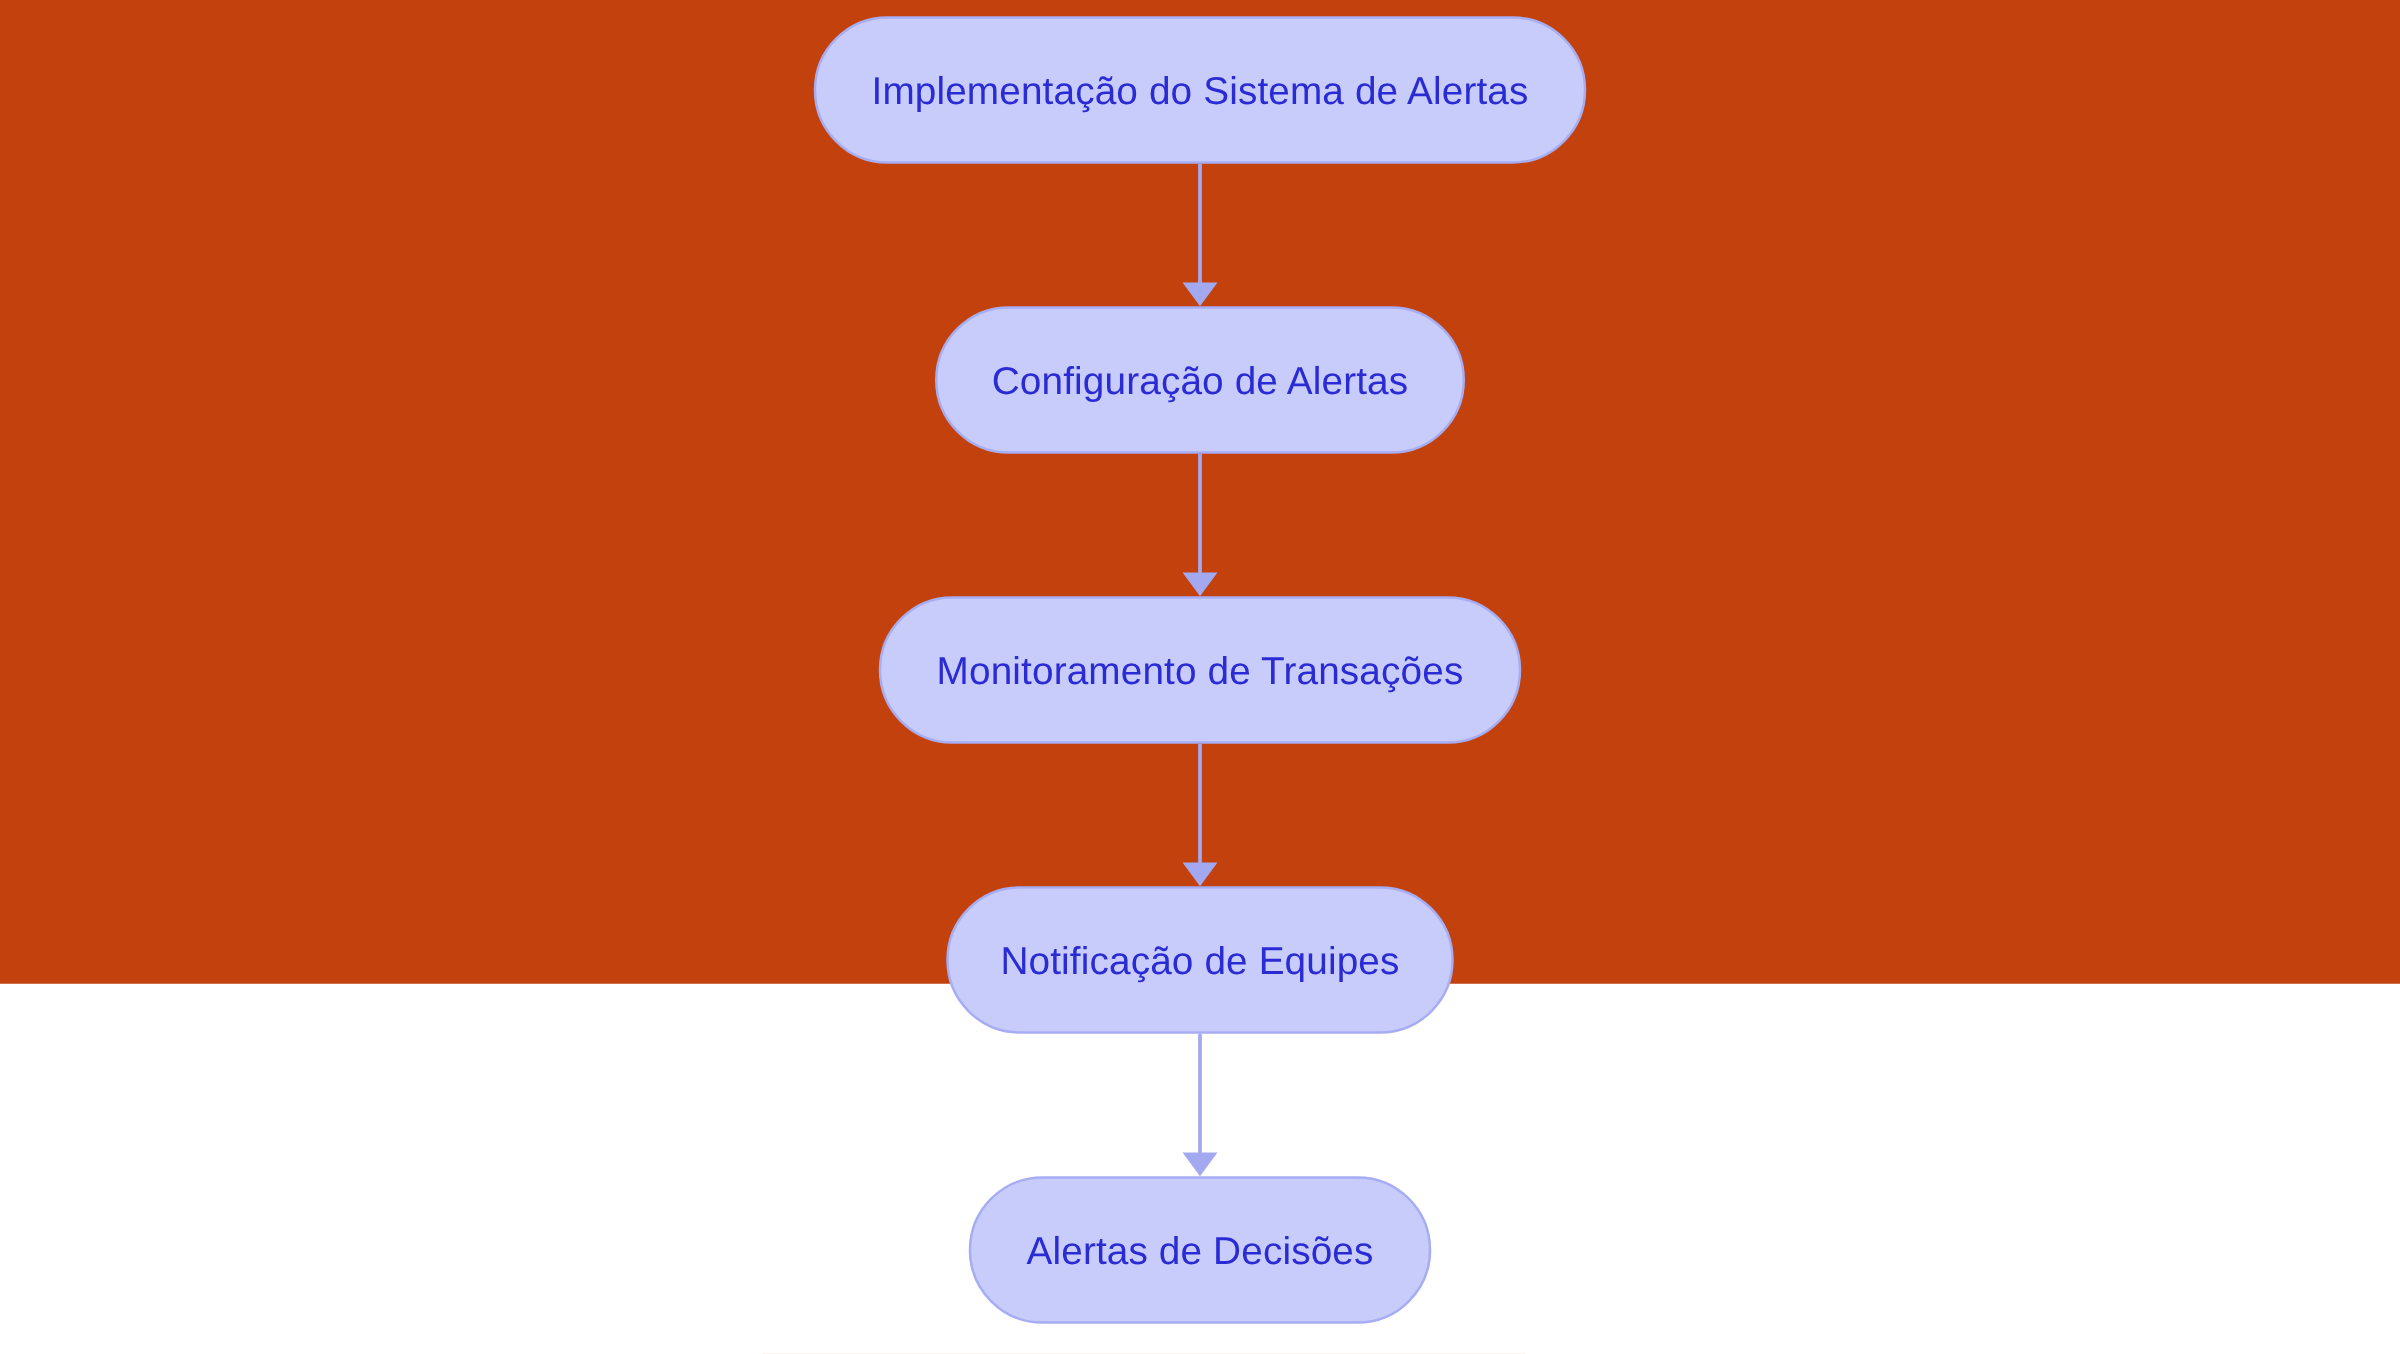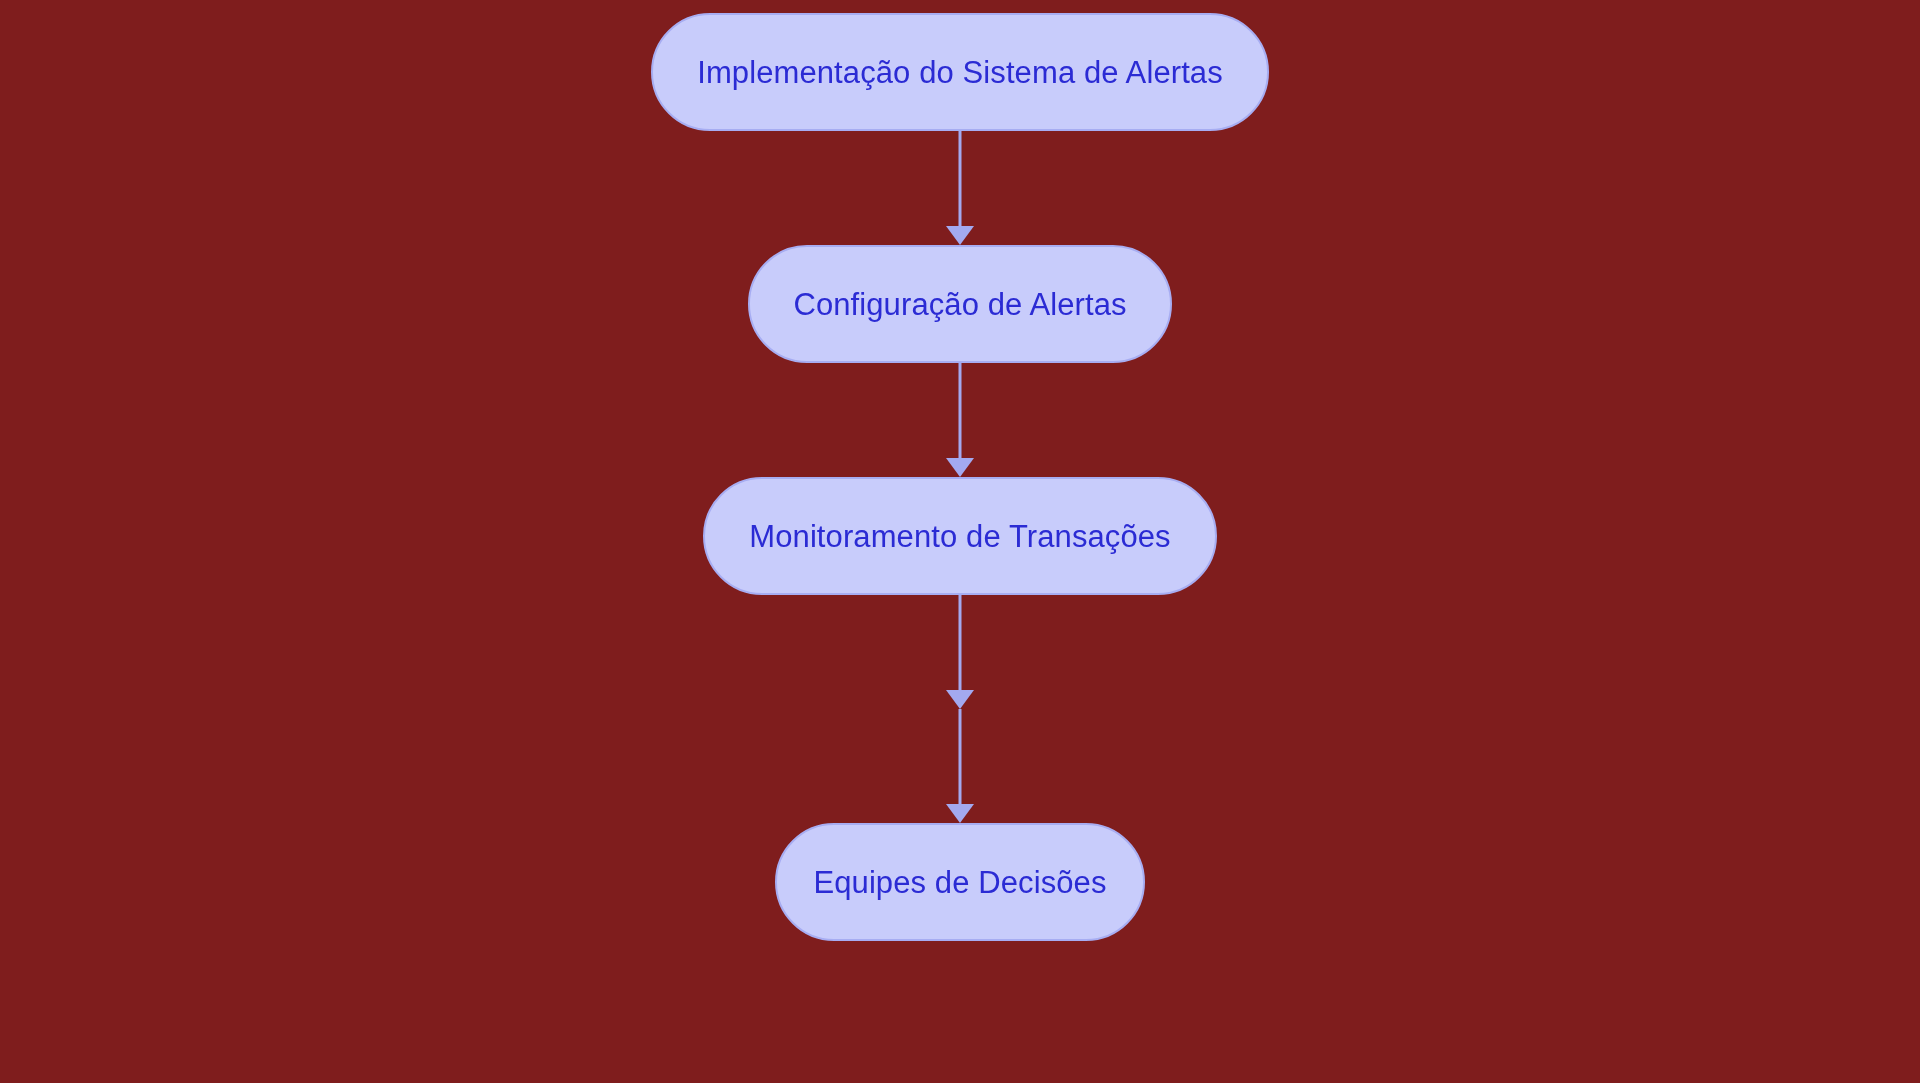--- a/index.html
+++ b/index.html
@@ -10,22 +10,22 @@
   }
   body {
     width: 1920px;
     height: 1083px;
     font-family: "Liberation Sans", sans-serif;
     overflow: hidden;
   }
   #flowchart {
     position: relative;
     width: 1920px;
-    height: 1083px;
-    background: #7f1d1d;
+    height: 787px;
+    background: #c2410c;
   }
   .flow-column {
     position: absolute;
     left: 0;
     top: 0;
     width: 1920px;
     height: 1083px;
     display: flex;
     flex-direction: column;
     align-items: center;
@@ -113,24 +113,27 @@
 
     <div class="node node-w2">
       <span class="node-label">Monitoramento de Transações</span>
     </div>
 
     <div class="connector">
       <span class="stem"></span>
       <span class="head"></span>
     </div>
 
+    <div class="node node-w3">
+      <span class="node-label">Notificação de Equipes</span>
+    </div>
 
     <div class="connector">
       <span class="stem"></span>
       <span class="head"></span>
     </div>
 
     <div class="node node-w4">
-      <span class="node-label">Equipes de Decisões</span>
+      <span class="node-label">Alertas de Decisões</span>
     </div>
 
   </div>
 </div>
 
 </body></html>

